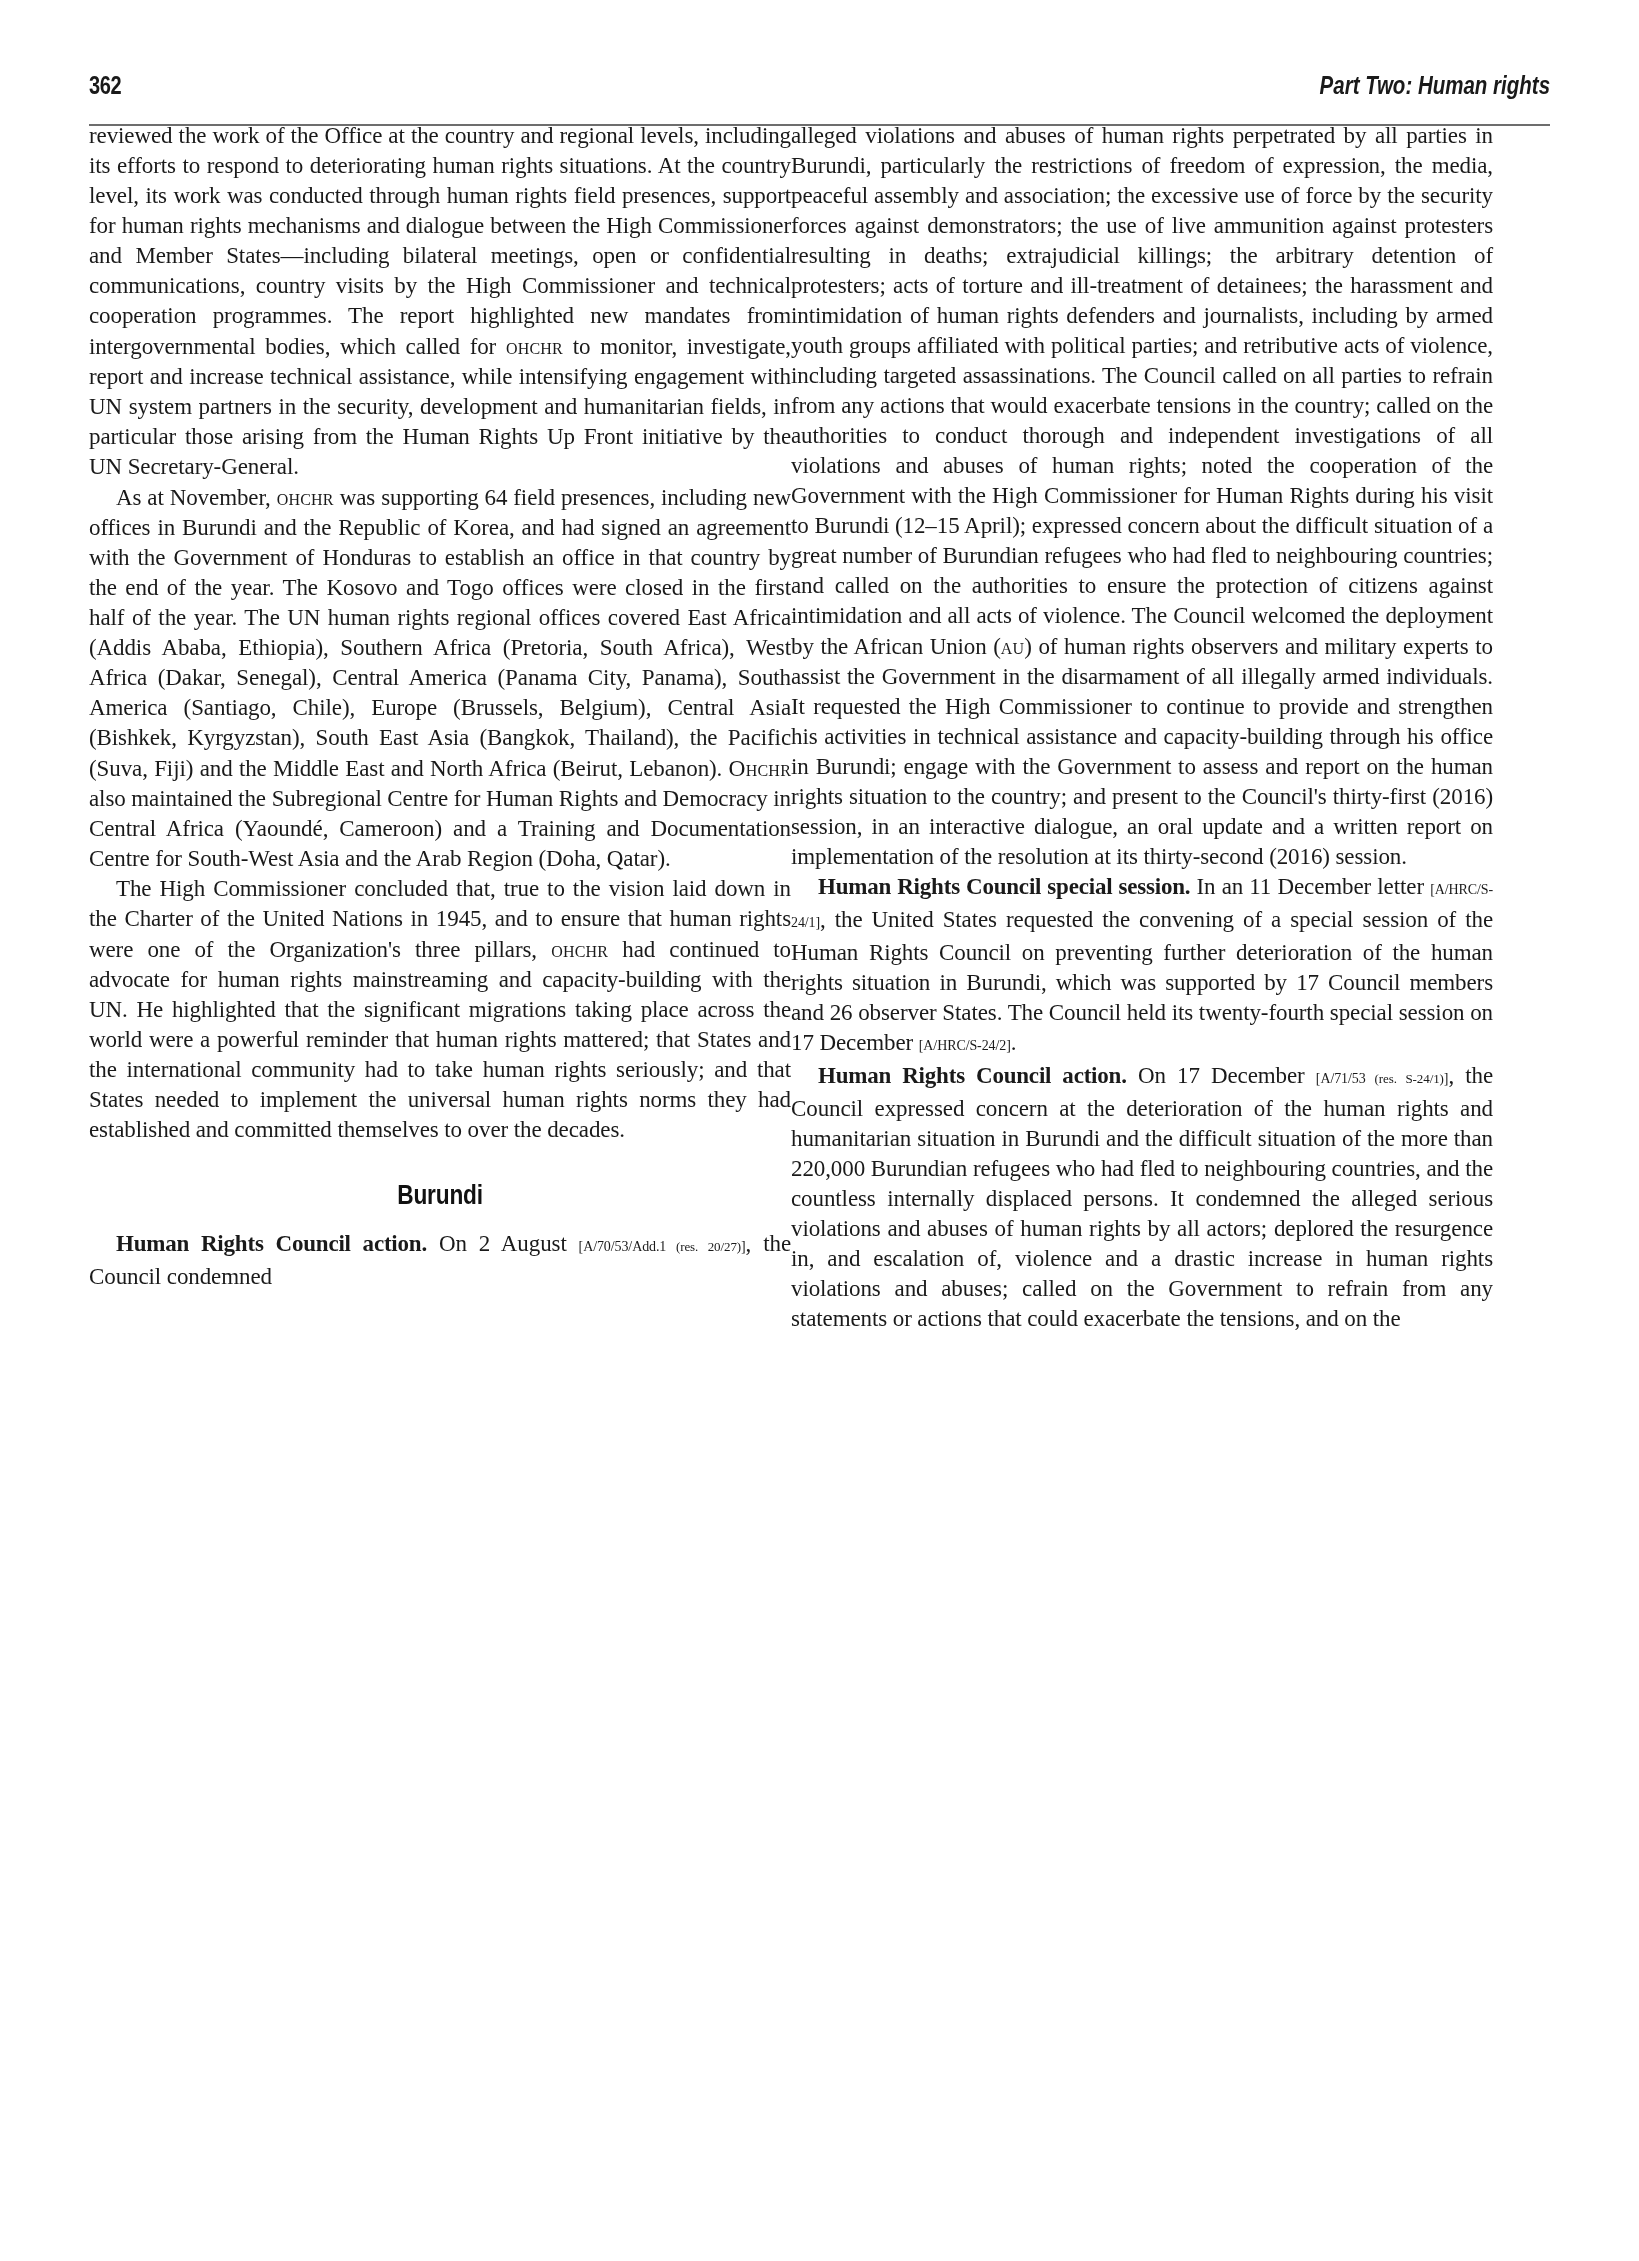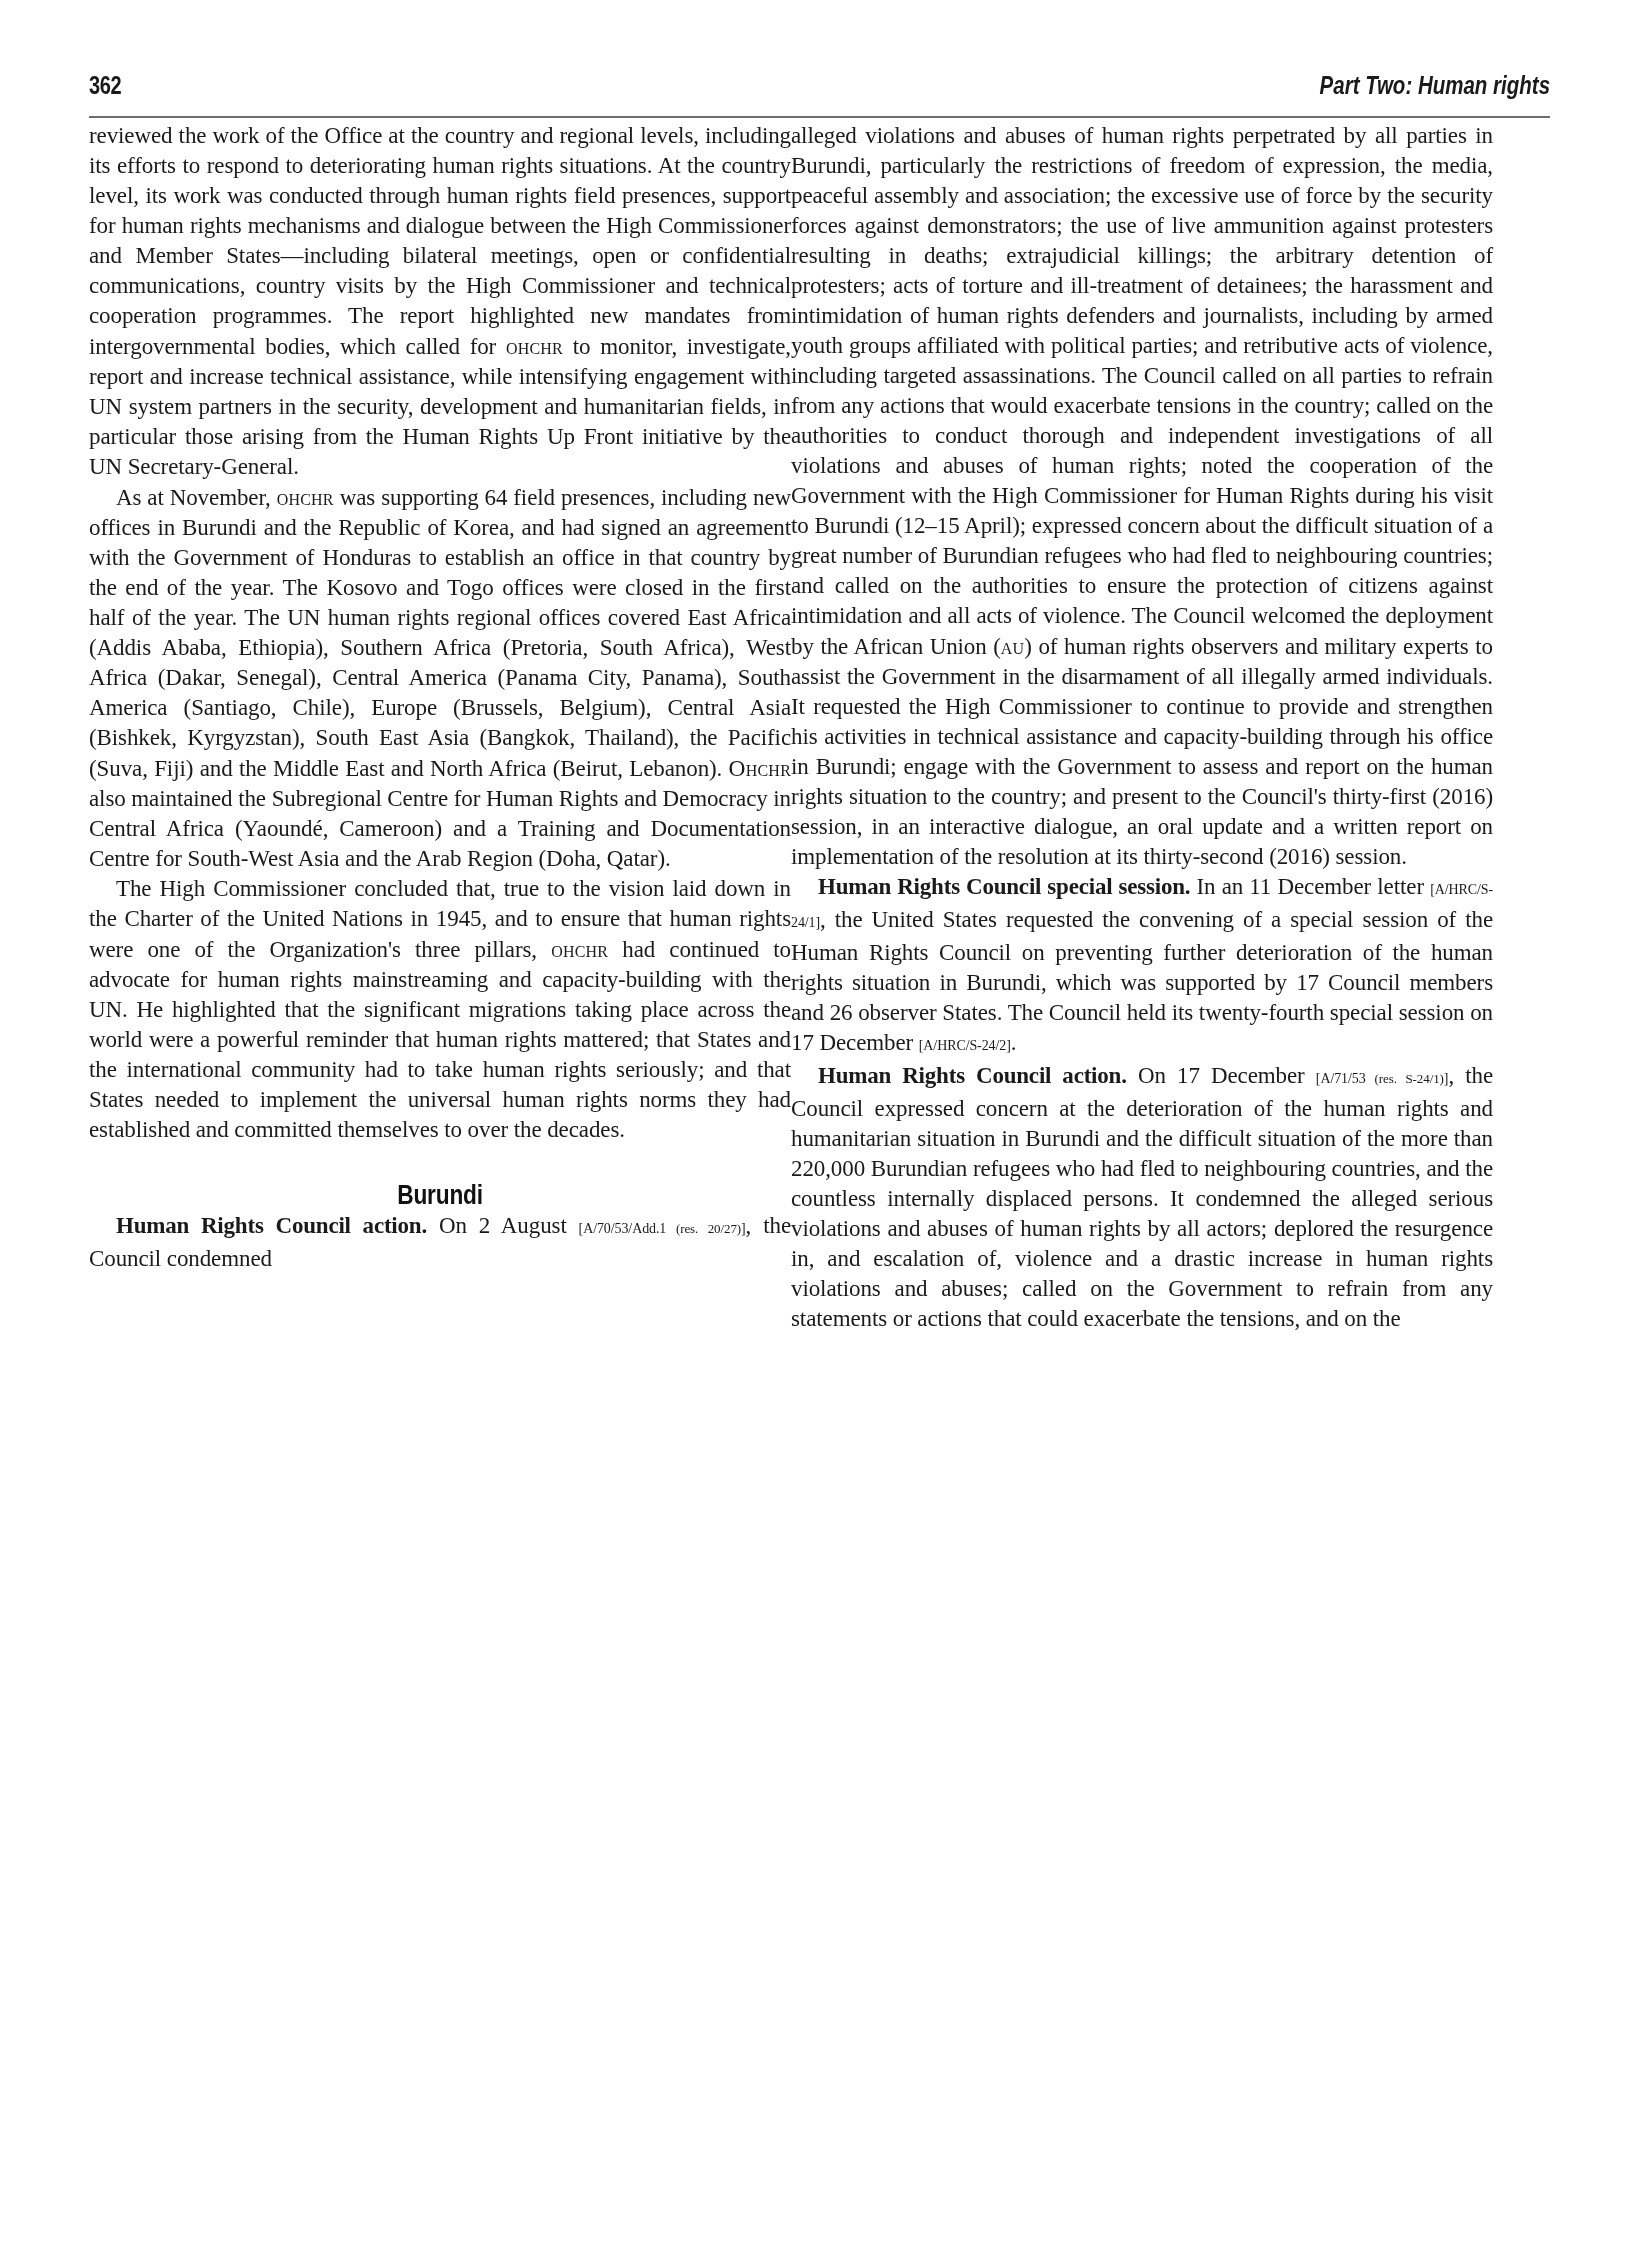--- a/index.html
+++ b/index.html
@@ -23,21 +23,21 @@
   .running-head {
     position: absolute;
     left: 89px;
     right: 89px;
     top: 53px;
     height: 47px;
     display: flex;
     align-items: flex-end;
     justify-content: space-between;
     border-bottom: 2.3px solid #6d6d6d;
-    padding-bottom: 16px;
+    padding-bottom: 24px;
   }
   .folio {
     font-family: "Liberation Sans", "DejaVu Sans", sans-serif;
     font-size: 25px;
     font-weight: 700;
     letter-spacing: -0.4px;
     color: #1a1a1a;
     transform: scaleX(0.80);
     transform-origin: left bottom;
   }
@@ -112,20 +112,21 @@
     transform-origin: left center;
   }
   .country-head {
     font-family: "Liberation Sans", "DejaVu Sans", sans-serif;
     font-size: 27px;
     font-weight: 700;
     text-align: center;
     letter-spacing: -0.2px;
     color: #111111;
     margin-top: 35px;
+    margin-bottom: 18px;
   }
   .country-head span { display: inline-block; transform: scaleX(0.84); }
 </style>
 </head>
 <body>
 
 <div class="page">
 
   <div class="running-head">
     <div class="folio">362</div>

